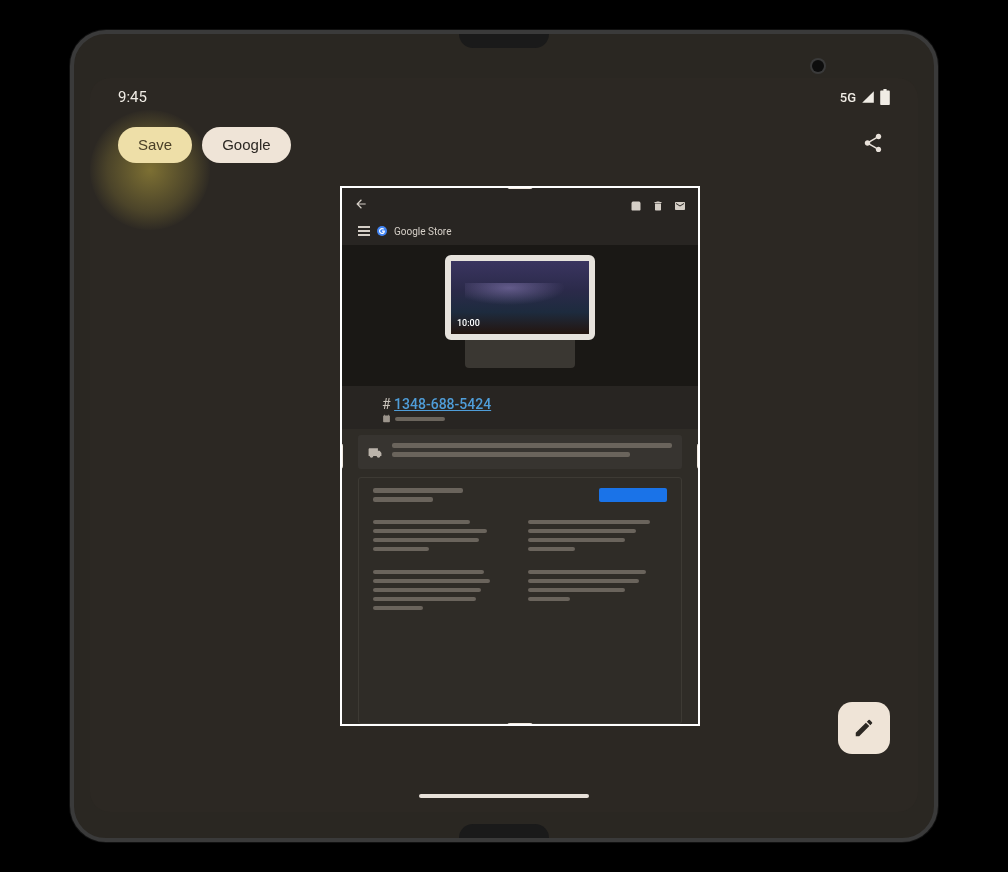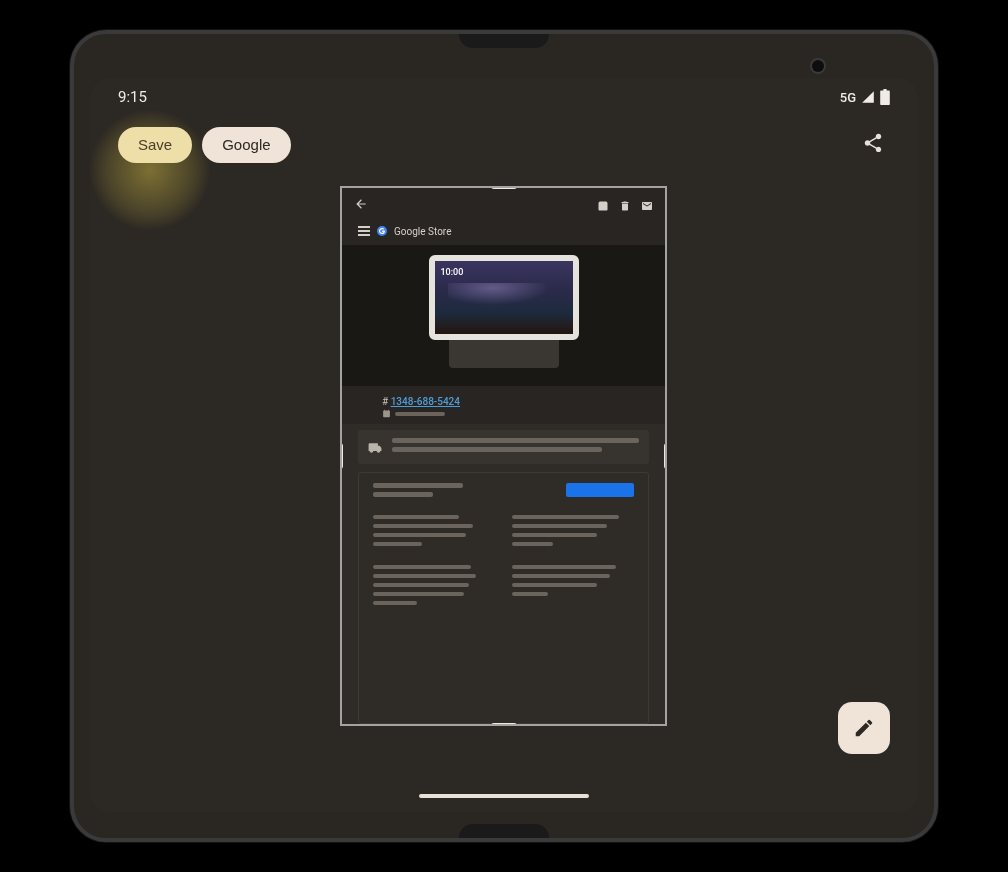--- a/index.html
+++ b/index.html
@@ -104,22 +104,22 @@
     border: none;
     cursor: pointer;
     padding: 6px;
   }
   .share-btn svg { fill:#e8e1d9; width:22px; height:22px; }
 
   
   .crop-area {
     position: absolute;
     left: 250px; top: 108px;
-    width: 327px; height: 540px;
-    border: 2px solid #a3a3a3;
+    width: 360px; height: 540px;
+    border: 2px solid #ffffff;
     background: #2f2c27;
     display:flex; flex-direction:column;
     overflow: hidden;
   }
   .crop-handle {
     position: absolute;
     width: 26px; height: 6px;
     background: #f0e8df;
     border-radius: 3px;
   }
@@ -156,33 +156,33 @@
   }
   .smart-display{
     width: 150px;
   }
   .sd-screen{
     width:150px; height:85px;
     background: linear-gradient(180deg, #3a3560 0%, #2b2a4a 40%, #1d2b3e 70%, #24150f 100%);
     border: 6px solid #e6e2dc;
     border-radius: 6px;
     position:relative;
-    display:flex; align-items:flex-start; padding:6px;
+    display:flex; align-items:flex-end; padding:6px;
   }
   .sd-screen::after{
     content:""; position:absolute; left:10%; right:10%; top:30%; height:35%;
     background: radial-gradient(ellipse at 40% 20%, rgba(200,180,255,0.35), transparent 60%);
   }
   .sd-time{color:#fff; font-size:9px; font-weight:500; position:relative; z-index:1;}
   .sd-stand{ width: 110px; height: 28px; background:#3a3732; margin:0 auto; border-radius: 0 0 4px 4px;}
 
   .order-info{
     background:#282522;
     padding: 10px 40px 6px 40px;
-    font-size:10px;
+    font-size:14px;
   }
   .order-row1{color:#c8c2ba;}
   .order-num{ color:#4f9dd8; text-decoration:underline; font-weight:500;}
   .order-row2{ color:#9c958c; margin-top:2px; font-size:9px; display:flex; align-items:center; gap:4px;}
   .order-row2 .bar{height:4px; width:50px; background:#6a645c; border-radius:2px;}
 
   .ship-box{
     margin: 6px 16px 0 16px;
     background:#373430;
     border-radius:3px;
@@ -238,21 +238,21 @@
   <div class="hinge-bottom"></div>
   <div class="camera-dot"></div>
   <div class="side-btn sb1"></div>
   <div class="side-btn sb2"></div>
   <div class="lside-btn lb1"></div>
   <div class="lside-btn lb2"></div>
 
   <div class="screen">
 
     <div class="status-bar">
-      <span>9:15</span>
+      <span>9:45</span>
       <div class="status-right">
         <span>5G</span>
         <svg width="16" height="14" viewBox="0 0 24 24">
             <path d="M2 22h20V2L2 22z"></path>
           </svg>
         <svg width="10" height="16" viewBox="0 0 12 20">
             <path d="M8 0H4v2H1c-.6 0-1 .4-1 1v16c0 .6.4 1 1 1h10c.6 0 1-.4 1-1V3c0-.6-.4-1-1-1H8V0z"></path>
           </svg>
       </div>
     </div>

